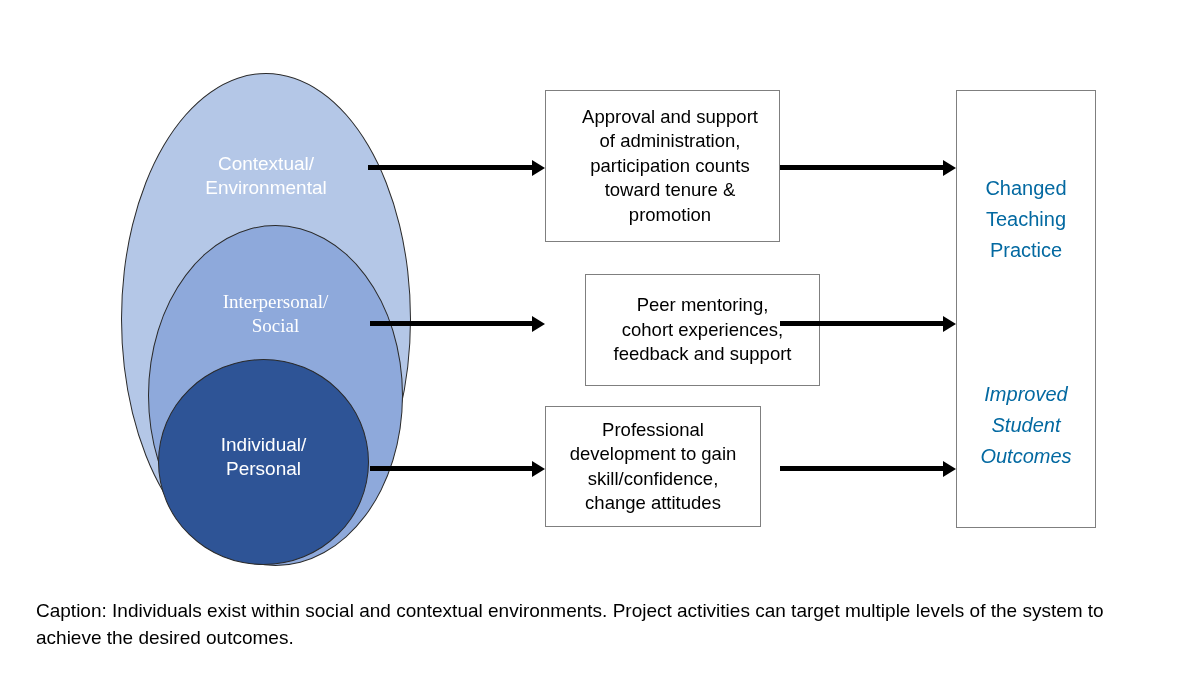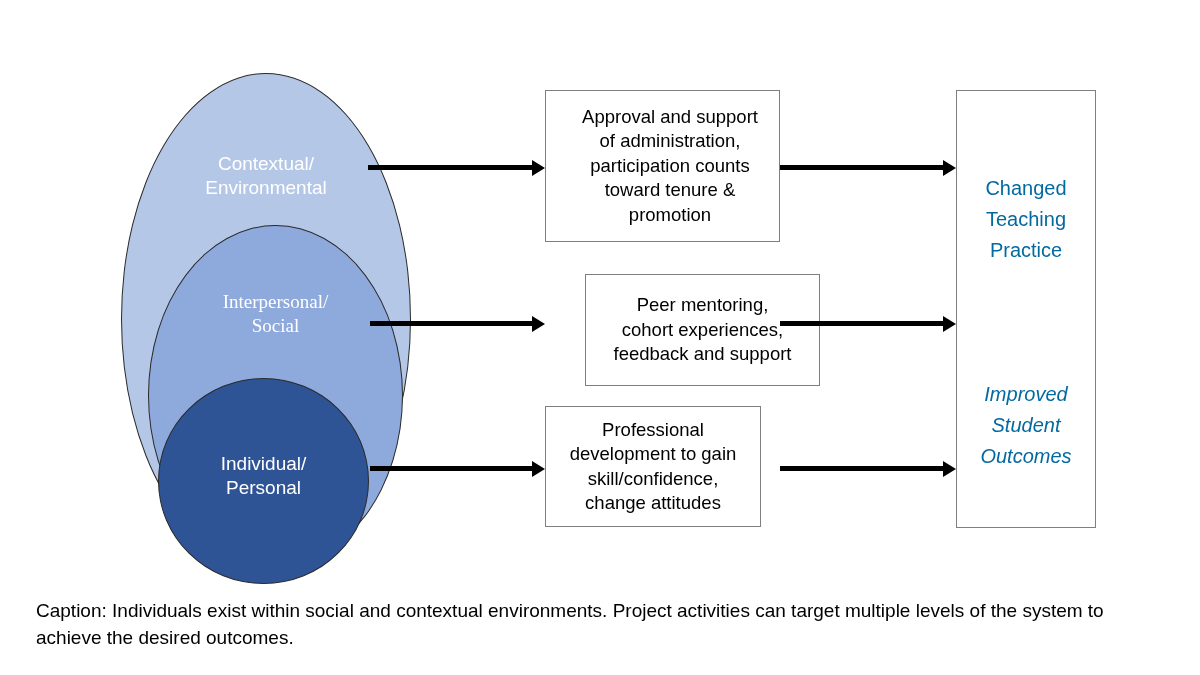--- a/index.html
+++ b/index.html
@@ -55,21 +55,21 @@
     top: 225px;
     width: 255px;
     height: 341px;
     background: #8ea9db;
     z-index: 2;
   }
   #ellipse-interpersonal .ellipse-label { margin-top: 64px; font-family: Liberation Serif, serif; }
 
   #ellipse-individual {
     left: 158px;
-    top: 378px;
+    top: 359px;
     width: 211px;
     height: 206px;
     background: #2e5496;
     z-index: 3;
   }
   #ellipse-individual .ellipse-label { margin-top: 73px; }
 
   .ellipse-label {
     display: block;
     pointer-events: none;

